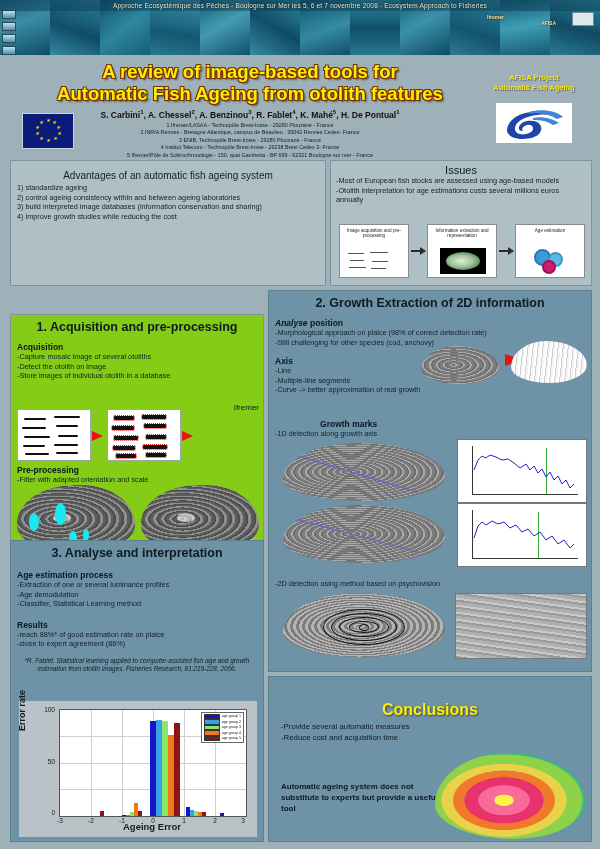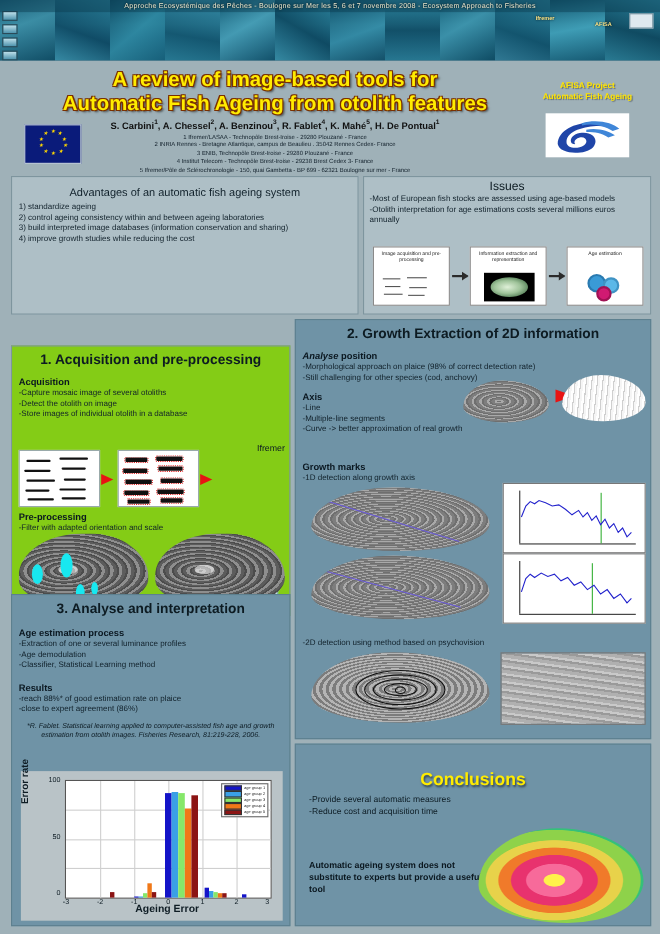--- a/index.html
+++ b/index.html
@@ -466,21 +466,21 @@
         <div>-Curve -&gt; better approximation of real growth</div>
       </div>
     </div>
 
     <div class="oto-grey" style="position:absolute;left:152px;top:55px;width:78px;height:38px;"></div>
     <div style="position:absolute;left:236px;top:68px;width:20px;height:0;">
       <div style="position:absolute;left:0;top:-5px;border-left:17px solid #e81313;border-top:6px solid transparent;border-bottom:6px solid transparent;"></div>
     </div>
     <div class="oto-white" style="position:absolute;left:242px;top:50px;width:76px;height:42px;"></div>
 
-    <div style="position:absolute;left:6px;top:128px;">
+    <div style="position:absolute;left:6px;top:128px;text-align:right;">
       <div class="sub-h">Growth marks</div>
       <div class="body-txt">-1D detection along growth axis</div>
     </div>
 
     <div class="oto-grey" style="position:absolute;left:14px;top:152px;width:162px;height:58px;">
       <div style="position:absolute;left:14px;top:12px;width:126px;height:1px;background:#6a5ad8;transform:rotate(17deg);transform-origin:left center;"></div>
     </div>
     <div class="oto-grey" style="position:absolute;left:14px;top:214px;width:162px;height:58px;">
       <div style="position:absolute;left:14px;top:14px;width:126px;height:1px;background:#6a5ad8;transform:rotate(15deg);transform-origin:left center;"></div>
     </div>

